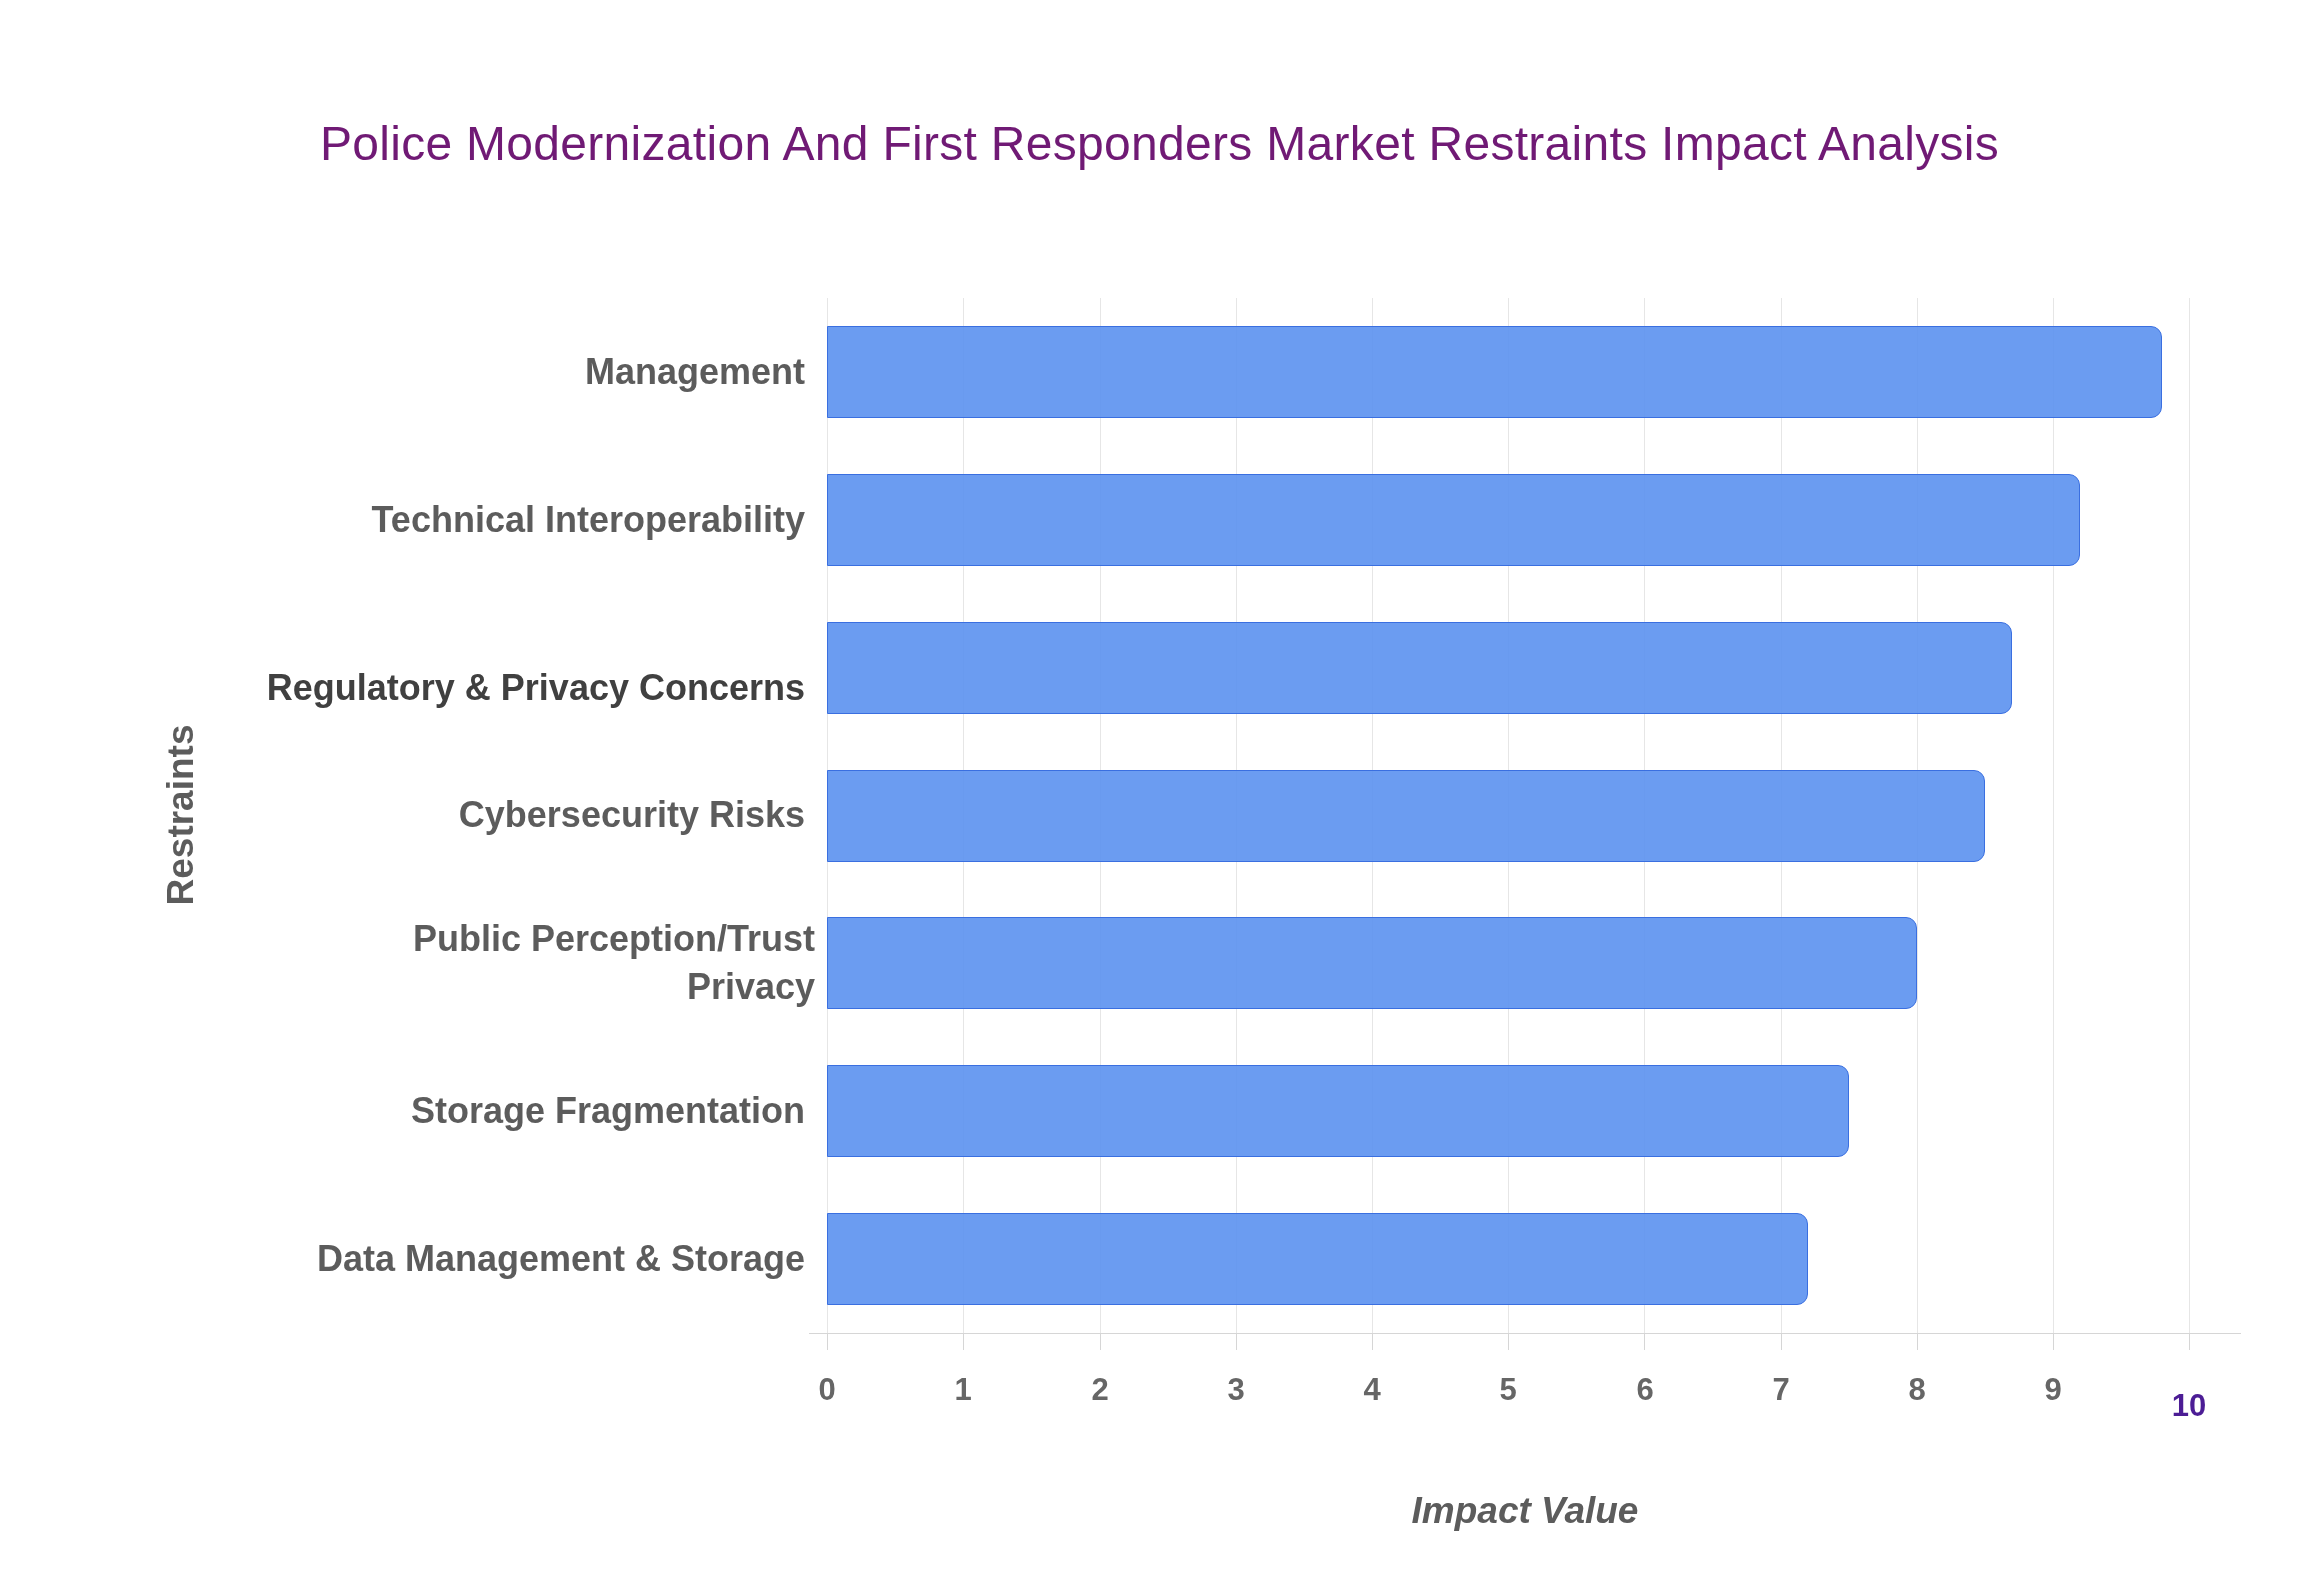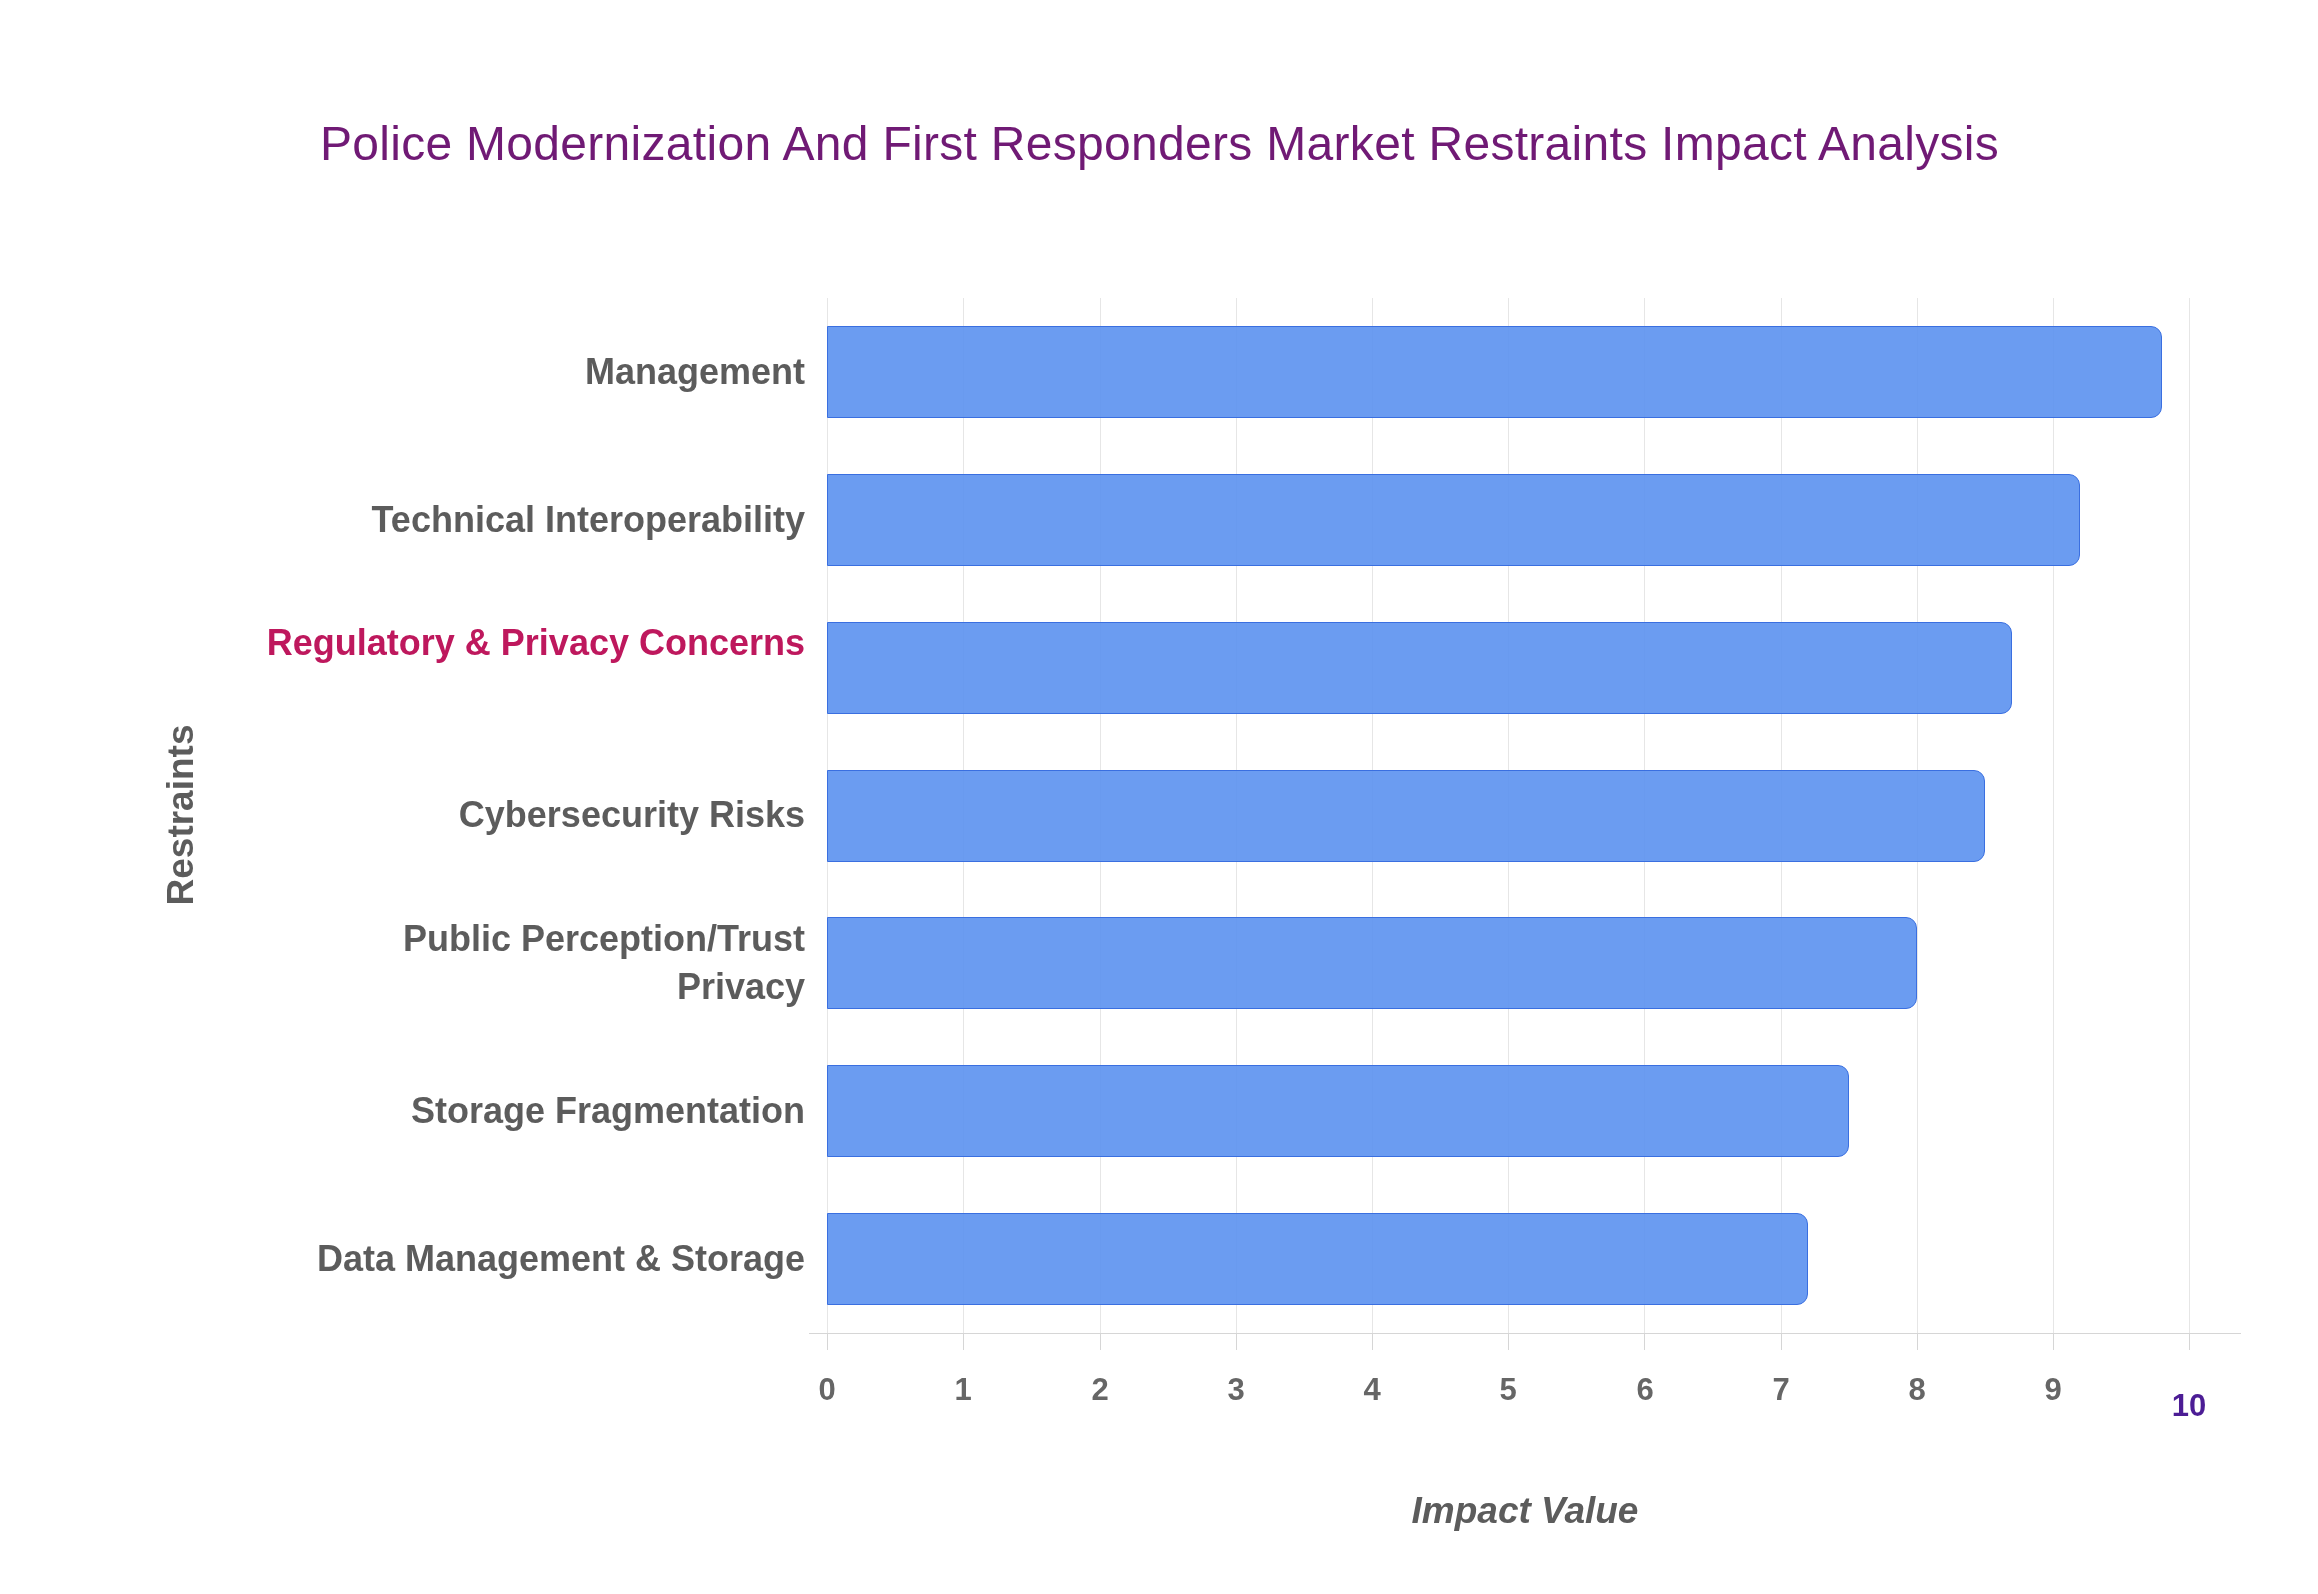--- a/index.html
+++ b/index.html
@@ -46,27 +46,27 @@
 
   <div class="y-title">Restraints</div>
 
   <div id="ylabels">
       <div class="ycat" style="top: 298px; height: 148px; color: rgb(92, 92, 92);">
         <div>Management</div>
       </div>
       <div class="ycat" style="top: 446px; height: 148px; color: rgb(92, 92, 92);">
         <div>Technical Interoperability</div>
       </div>
-      <div class="ycat" style="top: 569px; height: 148px; color: #be185d; justify-content: center;">
+      <div class="ycat" style="top: 614px; height: 148px; color: #404040; justify-content: center;">
         <div>Regulatory &amp; Privacy Concerns</div>
       </div>
       <div class="ycat" style="top: 741px; height: 148px; color: rgb(92, 92, 92);">
         <div>Cybersecurity Risks</div>
       </div>
-      <div class="ycat" style="top: 889px; height: 148px; color: rgb(92, 92, 92);">
+      <div class="ycat" style="top: 889px; height: 148px; color: rgb(92, 92, 92); margin-left: 10px;">
         <div>Public Perception/Trust</div>
         <div>Privacy</div>
       </div>
       <div class="ycat" style="top: 1037px; height: 148px; color: rgb(92, 92, 92);">
         <div>Storage Fragmentation</div>
       </div>
       <div class="ycat" style="top: 1185px; height: 148px; color: rgb(92, 92, 92);">
         <div>Data Management &amp; Storage</div>
       </div>
     </div>

